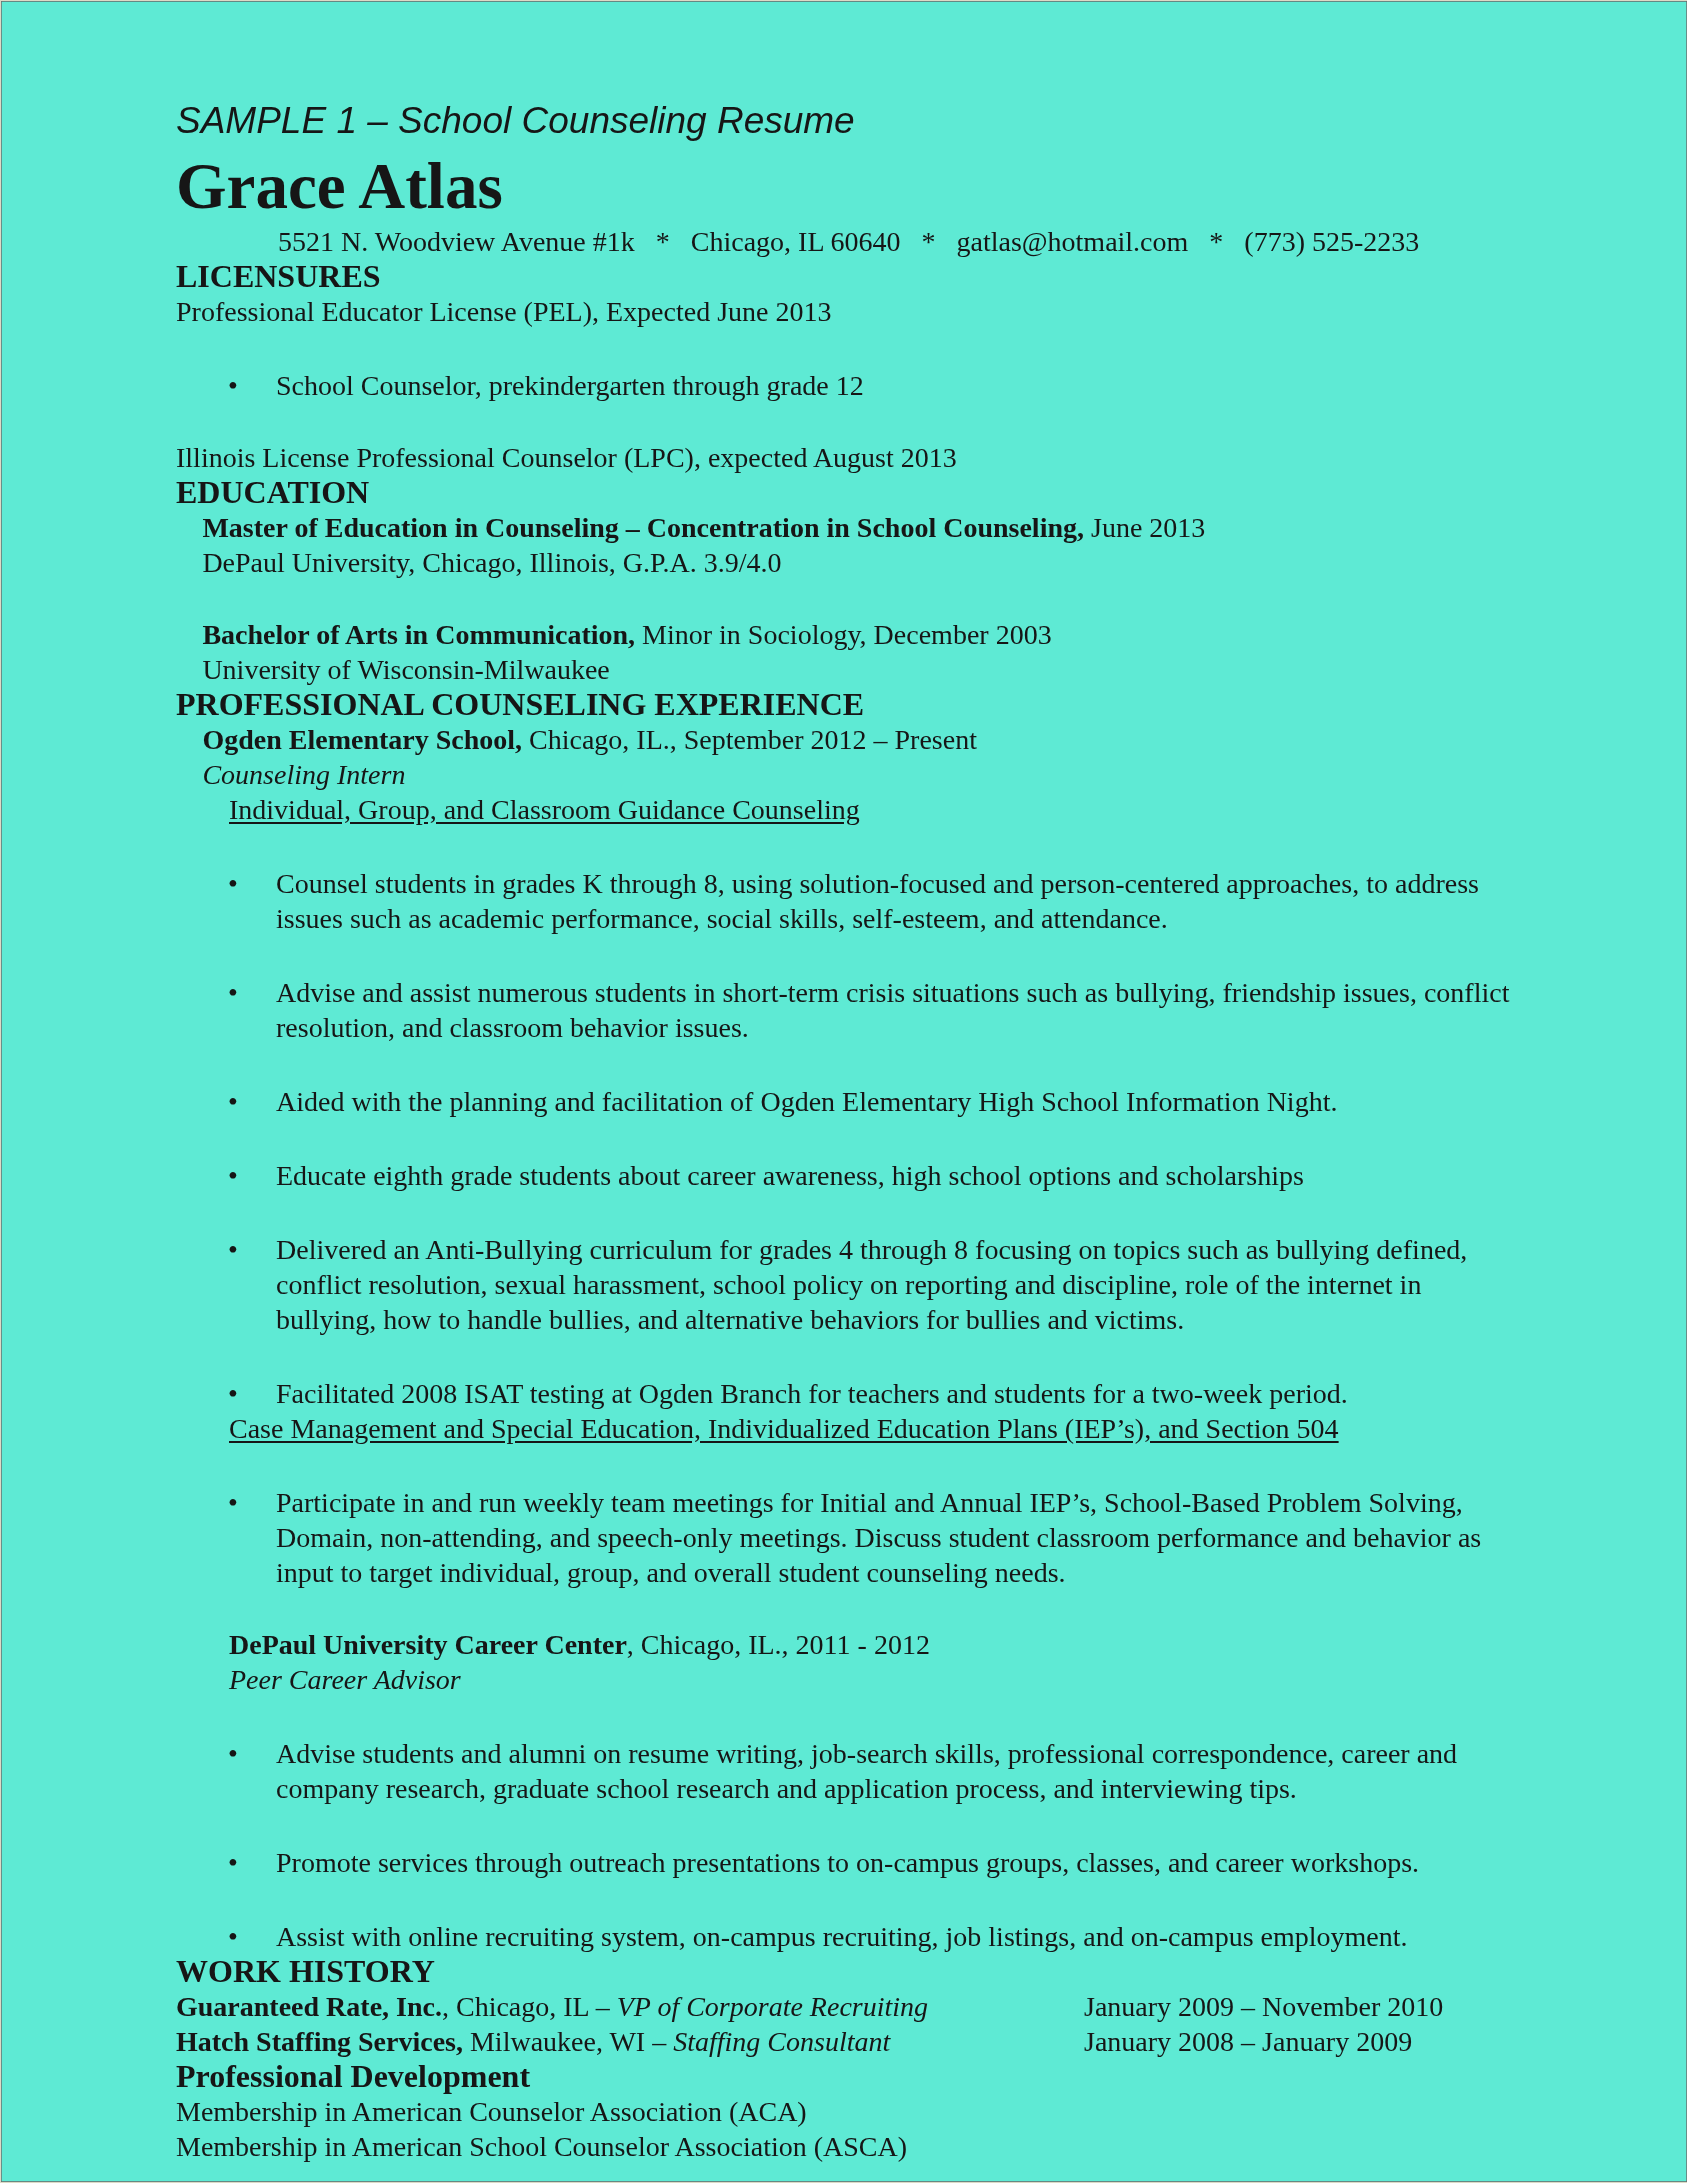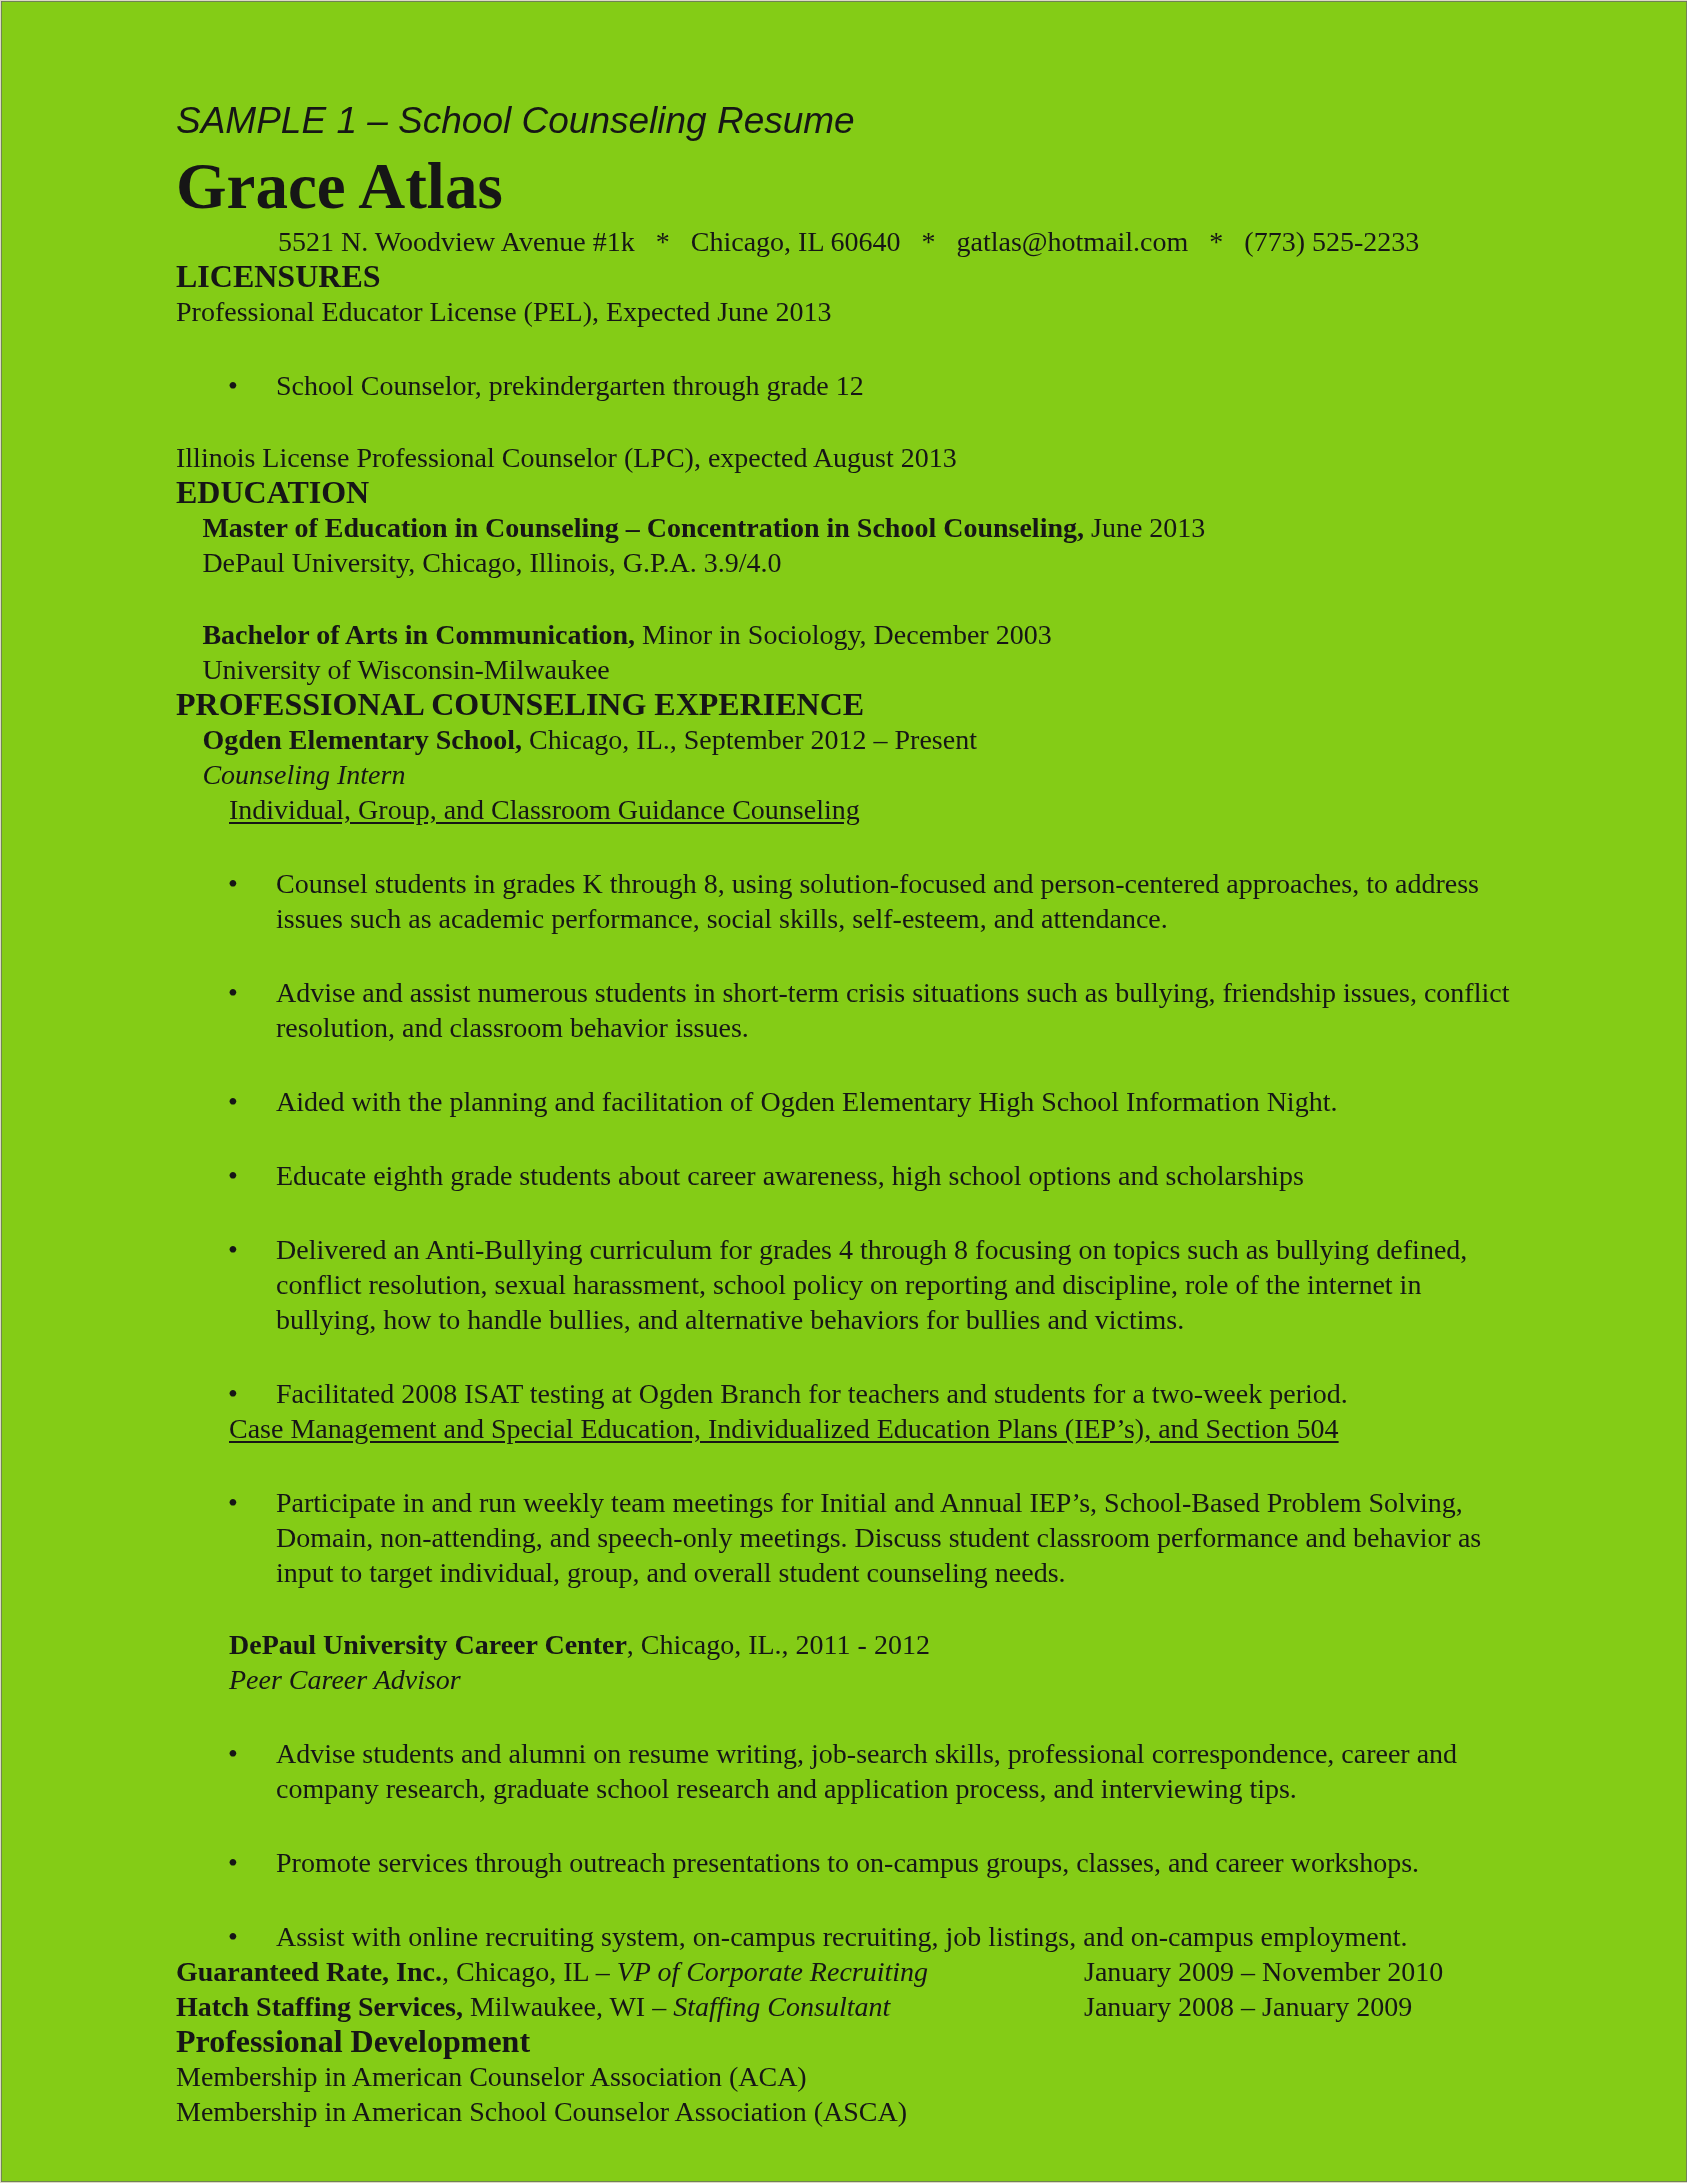--- a/index.html
+++ b/index.html
@@ -1,20 +1,20 @@
 <!DOCTYPE html>
 <html style="font-size:10.6px"><head>
 <meta charset="utf-8">
 <style>
   html,body { margin:0; padding:0; background:#7f7f7f; }
   .page {
     position:relative;
     width:1688px; height:2183px;
     box-sizing:border-box;
-    background:#84cc16;
+    background:#5eead4;
     color:#161616;
     font-family:"Liberation Serif","DejaVu Serif",serif;
     font-size:28px; line-height:35px;
     padding:98px 112px 0 175px;
     border:1.3px solid #ddd9c5;
     box-shadow: inset 0 0 0 0.7px #6a6a6a;
     overflow:hidden;
   }
   [data-bind] { white-space:pre-wrap; }
   .sample-title {
@@ -82,20 +82,21 @@
   </ul>
 
   <p class="line ind2 gap1"><span class="b" data-bind="experience.job2.employer_bold">DePaul University Career Center</span><span data-bind="experience.job2.employer_rest">, Chicago, IL., 2011 - 2012</span></p>
   <p class="line ind2 i" data-bind="experience.job2.title">Peer Career Advisor</p>
   <ul class="bullets">
     <li data-bind="experience.job2.bullets.0">Advise students and alumni on resume writing, job-search skills, professional correspondence, career and company research, graduate school research and application process, and interviewing tips.</li>
     <li data-bind="experience.job2.bullets.1">Promote services through outreach presentations to on-campus groups, classes, and career workshops.</li>
     <li data-bind="experience.job2.bullets.2">Assist with online recruiting system, on-campus recruiting, job listings, and on-campus employment.</li>
   </ul>
 
+  <h2 class="sec gap2" data-bind="work_history.heading">WORK HISTORY</h2>
   <div class="wh-row">
     <span class="b" data-bind="work_history.rows.0.employer">Guaranteed Rate, Inc.</span><span data-bind="work_history.rows.0.mid">, Chicago, IL – </span><span class="i" data-bind="work_history.rows.0.role">VP of Corporate Recruiting</span>
     <span class="wh-date" data-bind="work_history.rows.0.dates">January 2009 – November 2010</span>
   </div>
   <div class="wh-row">
     <span class="b" data-bind="work_history.rows.1.employer">Hatch Staffing Services,</span><span data-bind="work_history.rows.1.mid"> Milwaukee, WI – </span><span class="i" data-bind="work_history.rows.1.role">Staffing Consultant</span>
     <span class="wh-date" data-bind="work_history.rows.1.dates">January 2008 – January 2009</span>
   </div>
 
   <h2 class="sec gap2" data-bind="professional_development.heading">Professional Development</h2>

